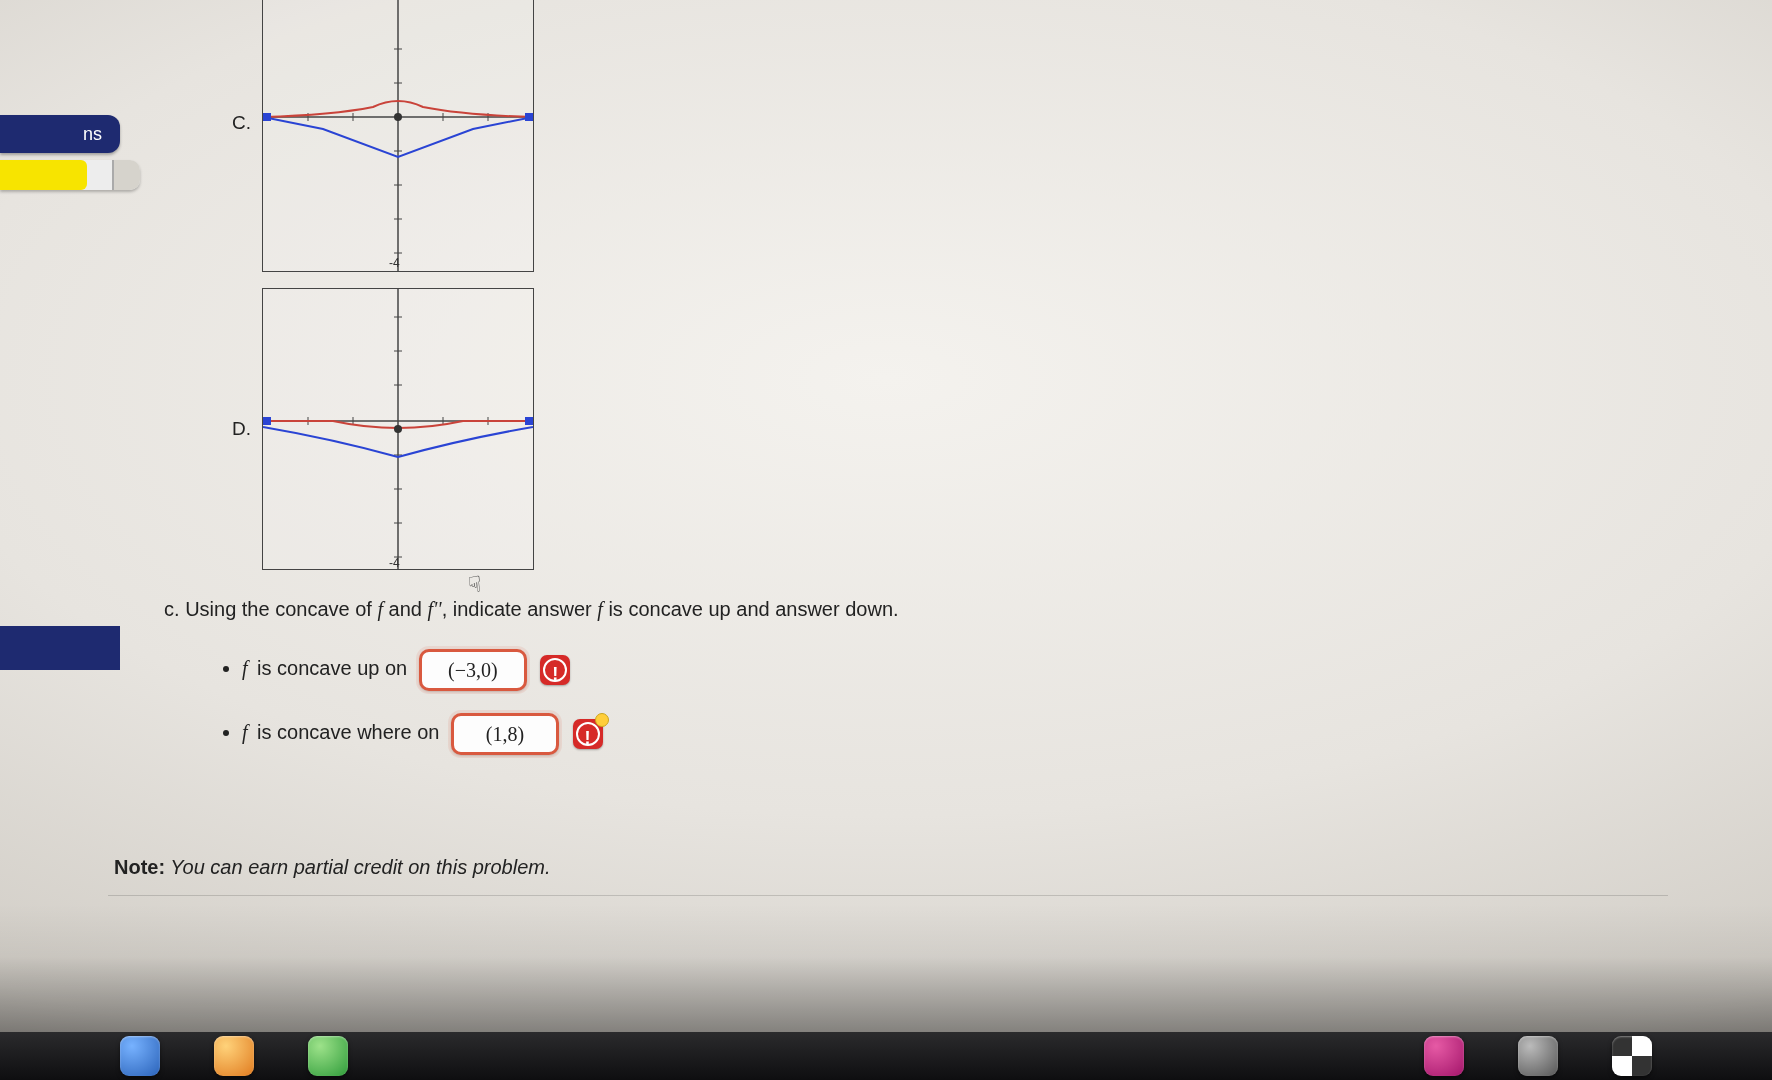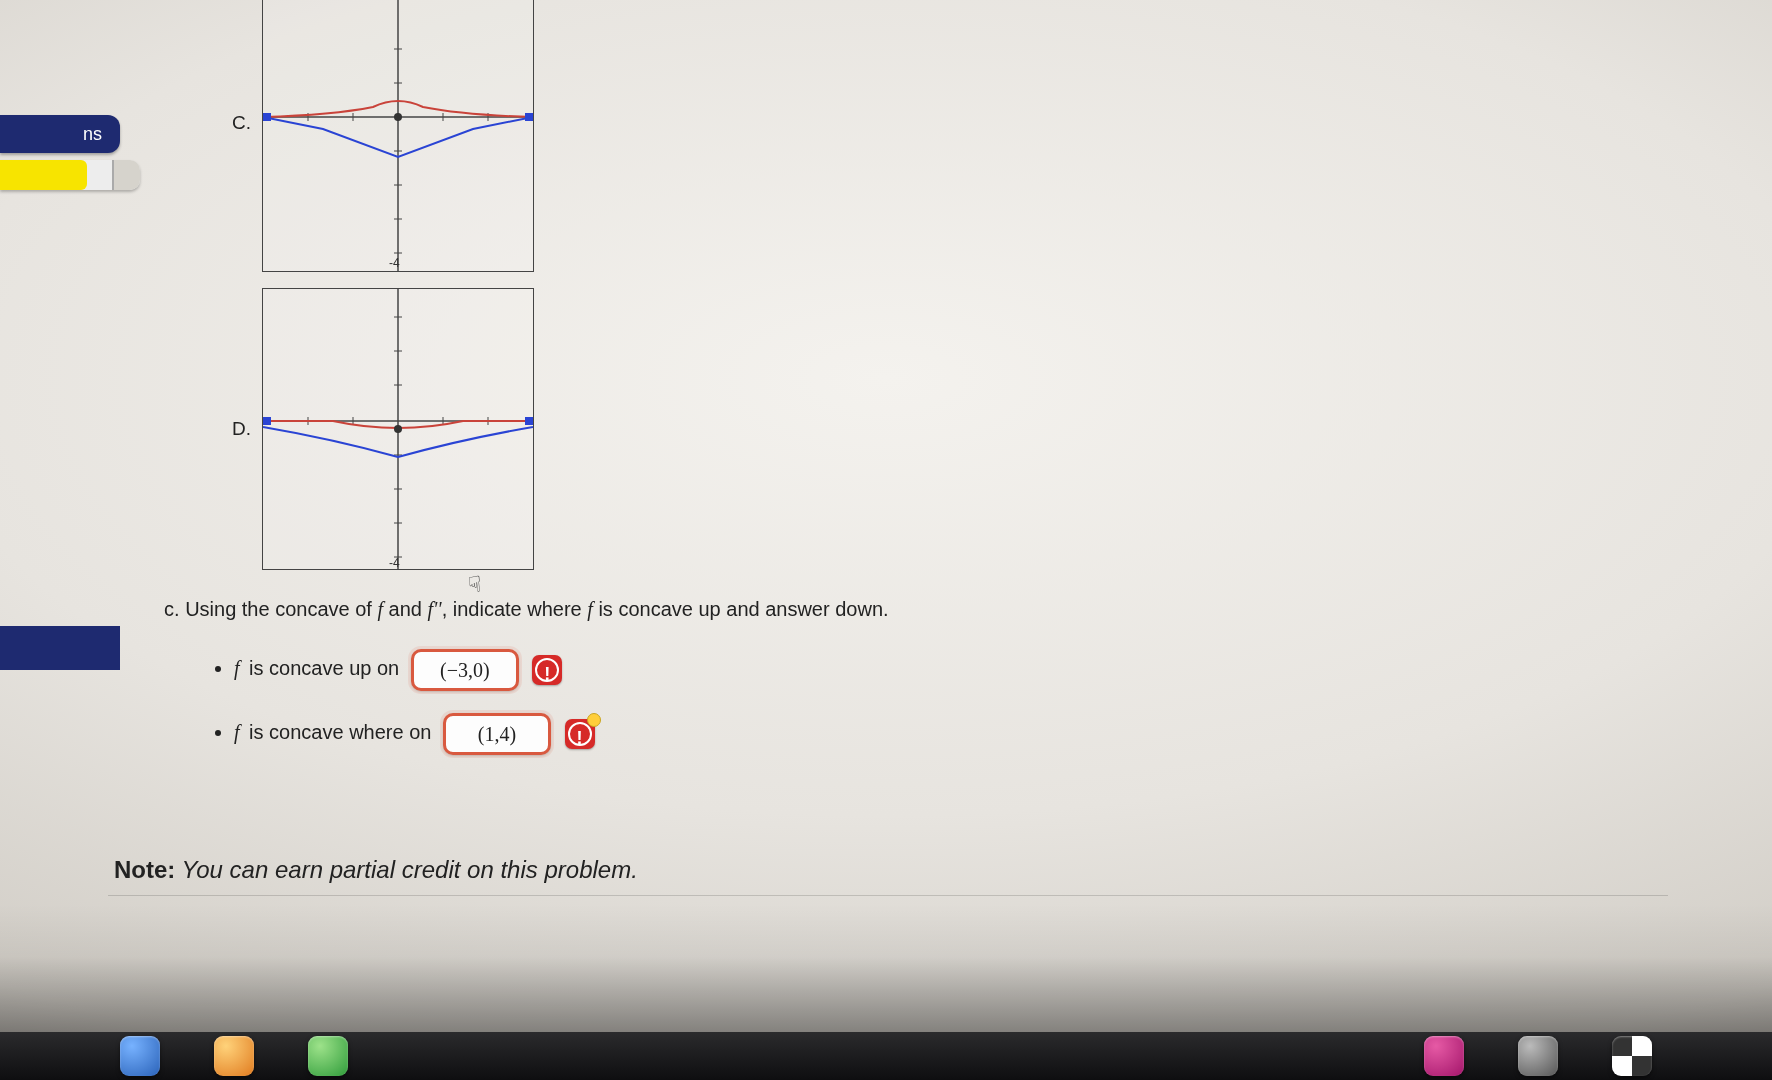--- a/index.html
+++ b/index.html
@@ -49,21 +49,21 @@
   .glabel.l2{top:418px}
   
   .content{
     position:absolute;left:164px;top:598px;width:1400px;
     font-size:20px;color:#222;
   }
   .content .line1{margin-bottom:28px}
   .content .line1 .ital{font-style:italic;font-family:'Times New Roman',serif}
   .content .line2{margin-bottom:22px;margin-left:34px}
   .content ul{margin:0 0 0 70px;padding:0}
-  .content li{list-style:disc;margin:0 0 22px 0;padding:0;font-size:20px;vertical-align:middle}
+  .content li{list-style:disc;margin:0 0 22px 8px;padding:0;font-size:20px;vertical-align:middle}
   .content li .ital{font-style:italic;font-family:'Times New Roman',serif;margin-right:4px}
   .ans-box{
     display:inline-block;vertical-align:middle;
     min-width:86px;height:36px;line-height:36px;text-align:center;
     border:3px solid #d9593f;border-radius:10px;
     background:#fdfdfd;font-size:20px;
     font-family:'Times New Roman',serif;
     padding:0 8px;margin:0 6px;
     box-shadow:0 1px 2px rgba(0,0,0,.15),0 0 0 3px rgba(220,120,100,.15);
   }
@@ -76,21 +76,21 @@
     content:"!";position:absolute;left:0;right:0;top:0;bottom:0;
     color:#fff;font-weight:bold;font-size:18px;text-align:center;line-height:28px;
     border:2px solid #fff;border-radius:50%;
     width:20px;height:20px;margin:auto;
   }
   .err-dot{
     position:absolute;right:-6px;top:-6px;width:12px;height:12px;border-radius:50%;
     background:#ffce3a;border:1px solid #caa51f;
   }
   .note{
-    position:absolute;left:114px;top:856px;font-size:24px;color:#222;
+    position:absolute;left:114px;top:856px;font-size:20px;color:#222;
   }
   .note b{font-weight:bold}
   .note .it{font-style:italic}
   
   .bezel{
     position:absolute;left:0;right:0;bottom:0;height:176px;
     background:linear-gradient(to bottom,rgba(0,0,0,0) 0%,rgba(0,0,0,.05) 30%,rgba(0,0,0,.6) 100%);
   }
   .hr{
     position:absolute;left:108px;top:895px;width:1560px;height:0;
@@ -185,31 +185,31 @@
     <rect x="0" y="128" width="8" height="8" fill="#2a44d4"></rect>
       <rect x="262" y="128" width="8" height="8" fill="#2a44d4"></rect>
   </svg>
 </div>
 
 <div class="pointer">☟</div>
 
 <div class="content">
   <div class="line1">
     <span>c.</span>
-    <span>Using the concave of </span><span class="ital">f</span><span> and </span><span class="ital">f''</span><span>, indicate where </span><span class="ital">f</span><span> is concave up and answer down.</span>
+    <span>Using the concave of </span><span class="ital">f</span><span> and </span><span class="ital">f''</span><span>, indicate answer </span><span class="ital">f</span><span> is concave up and answer down.</span>
   </div>
   <ul>
     <li>
       <span class="ital">f</span><span> is concave up on</span>
       <span class="ans-box">(−3,0)</span>
       <span class="err-icon"></span>
     </li>
     <li>
       <span class="ital">f</span><span> is concave where on</span>
-      <span class="ans-box">(1,4)</span>
+      <span class="ans-box">(1,8)</span>
       <span class="err-icon"><span class="err-dot"></span></span>
     </li>
   </ul>
 </div>
 
 <div class="note">
   <b>Note:</b><span class="it"> You can earn partial credit on this problem.</span>
 </div>
 
 <div class="hr"></div>

